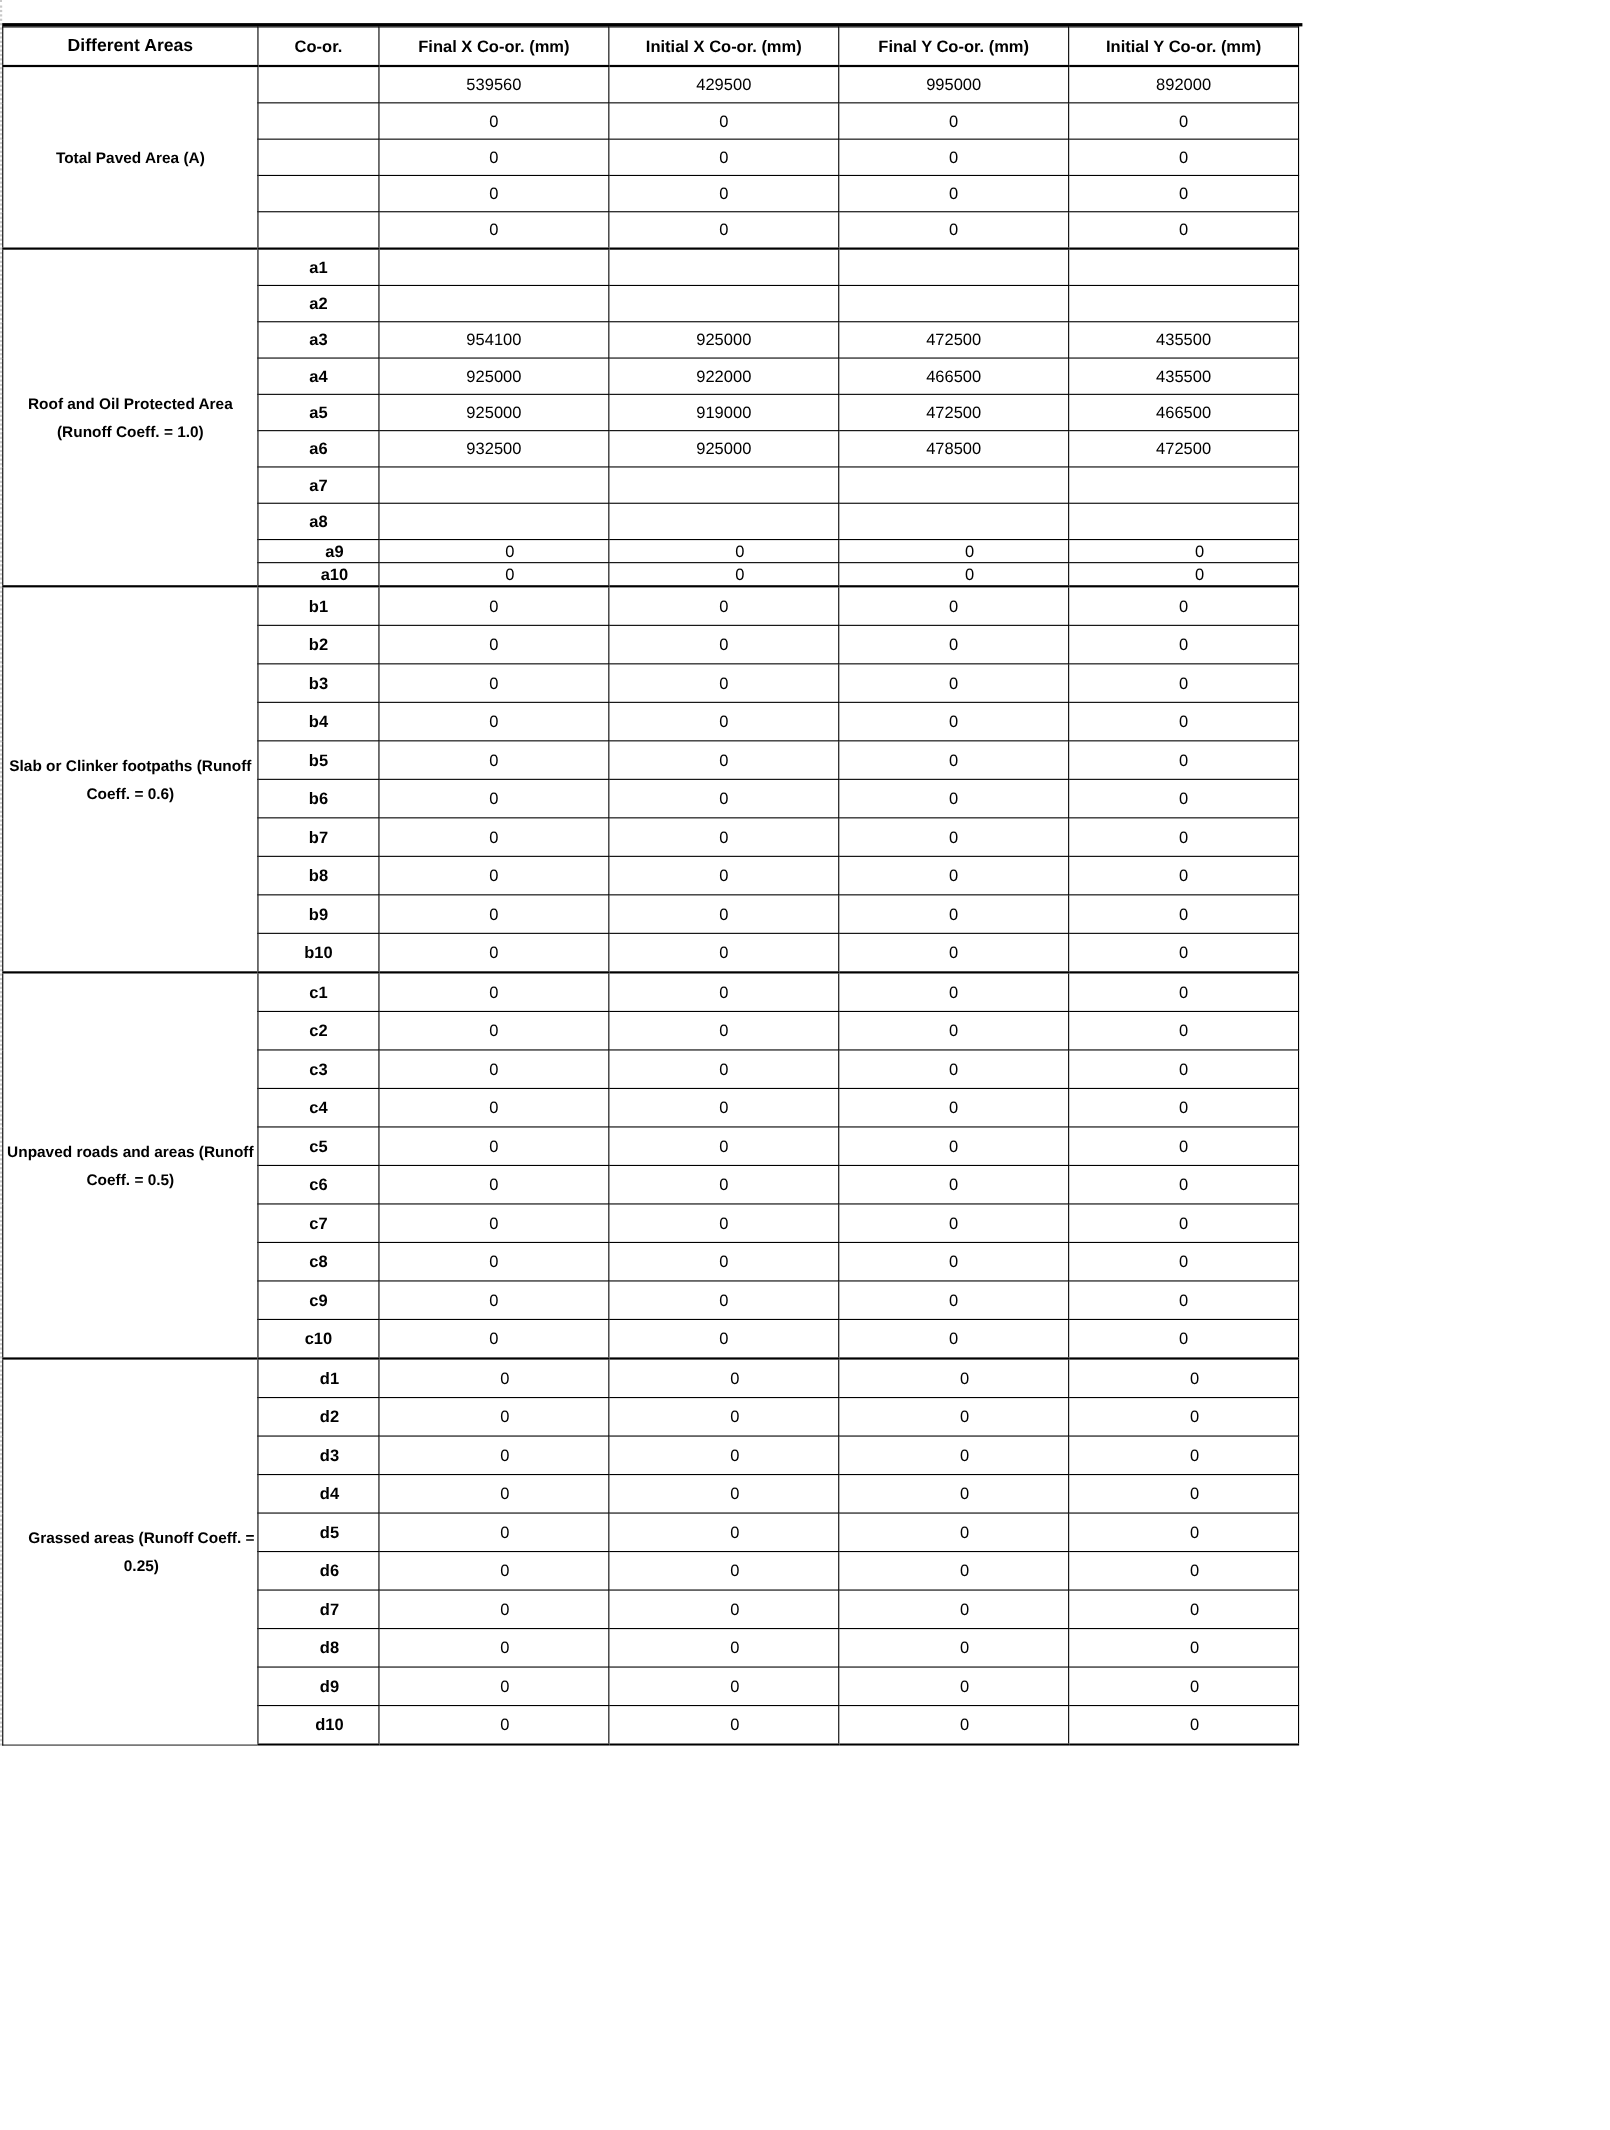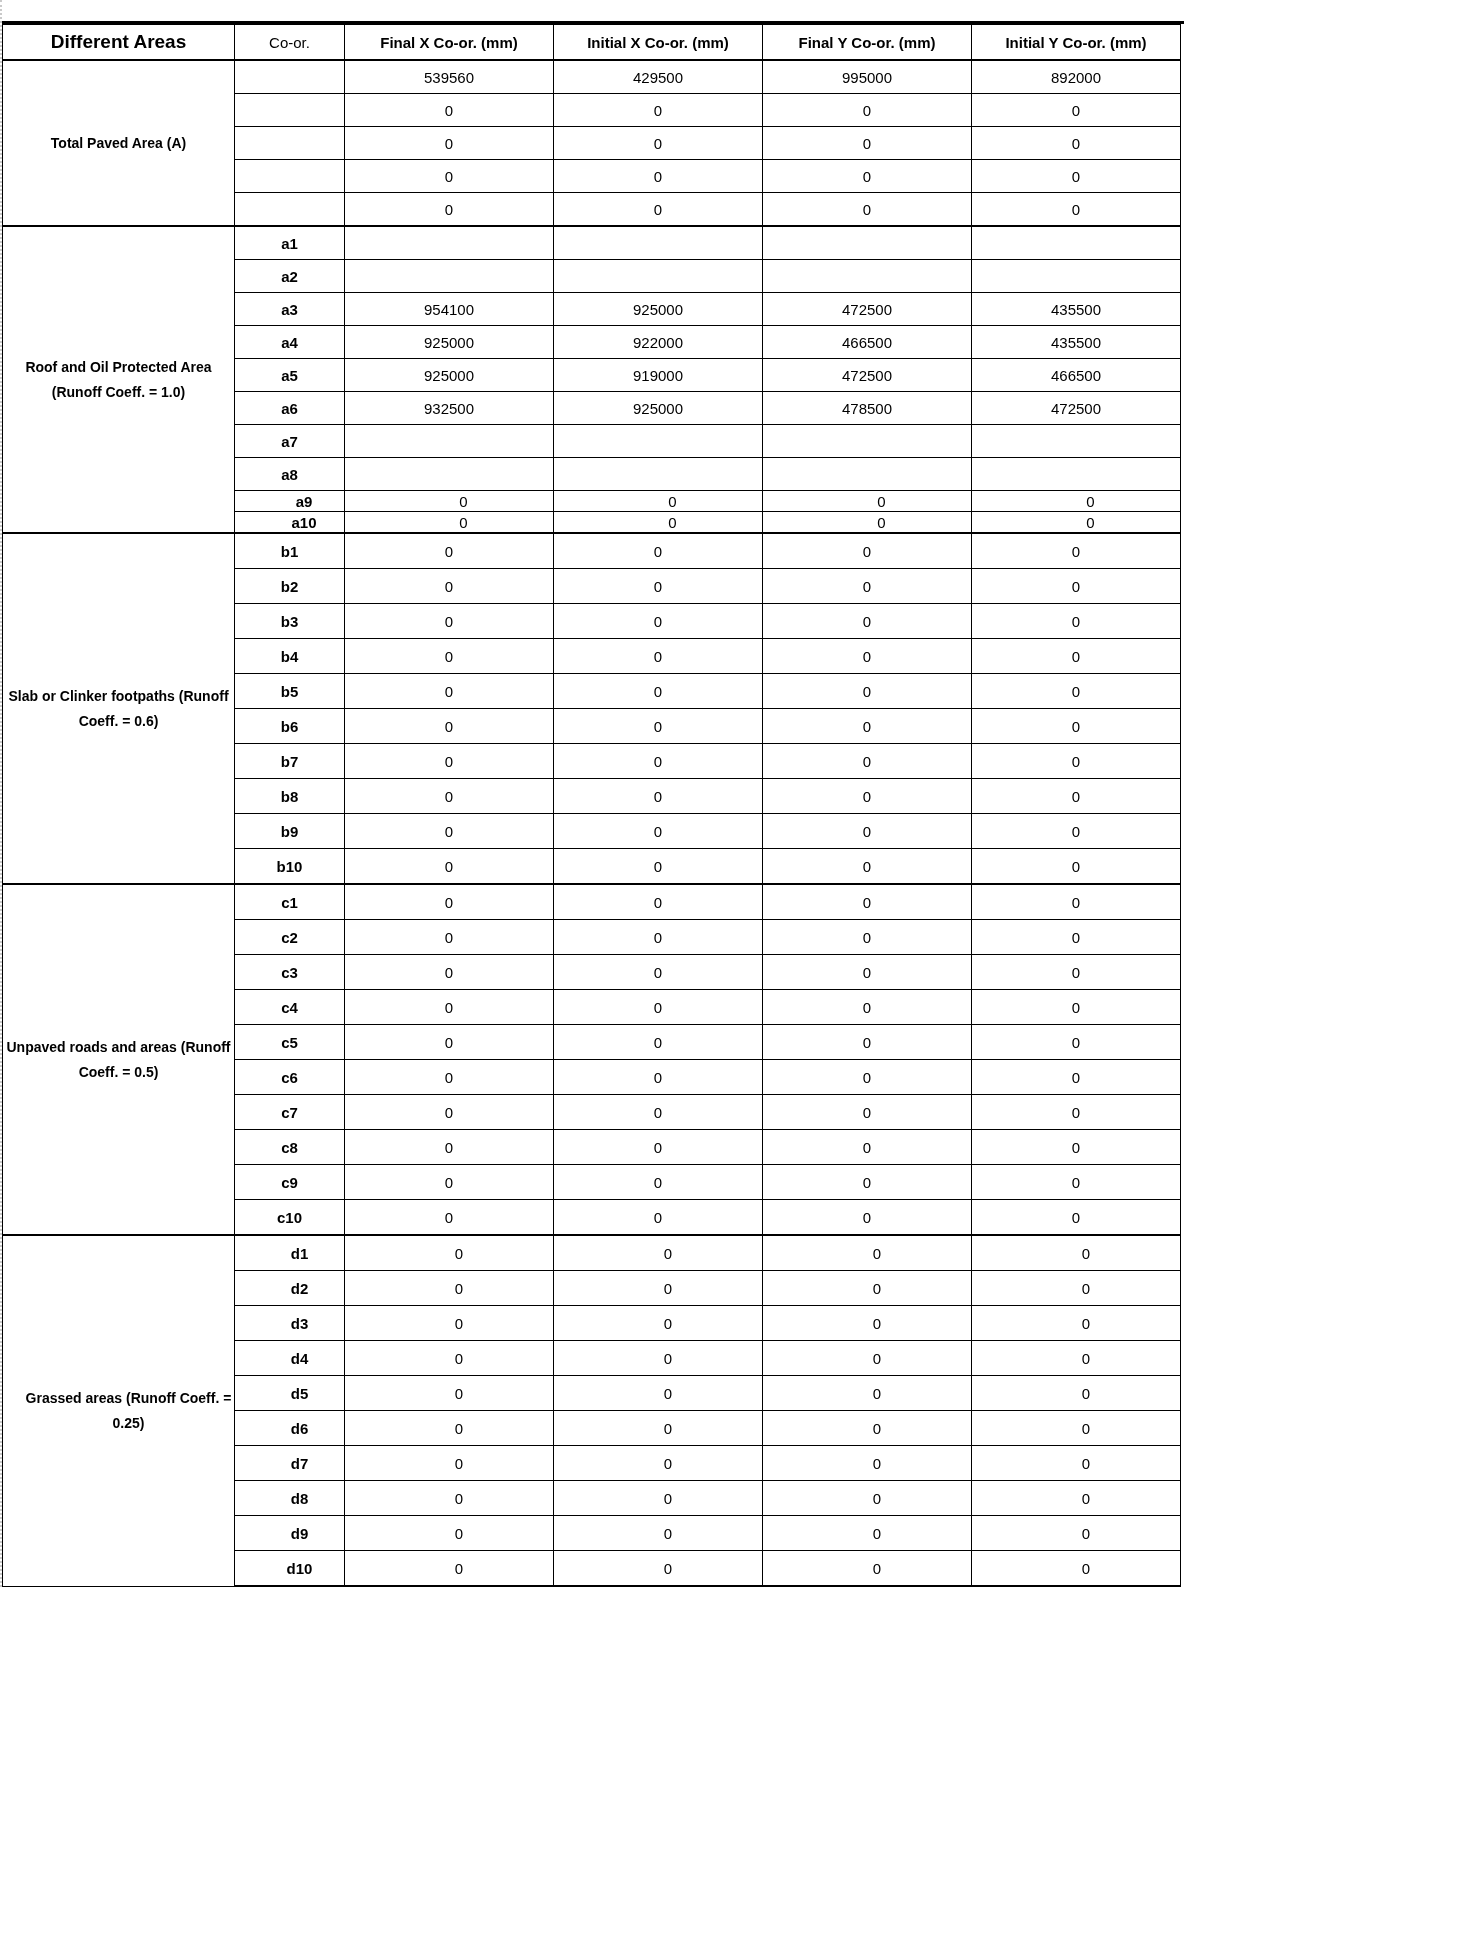--- a/index.html
+++ b/index.html
@@ -52,27 +52,27 @@
     text-align: center;
     background: #ffffff;
   }
   
   thead th {
     border-top: 3px solid #000;
     border-bottom: 3px solid #000;
     height: 34px;
   }
   th.h-area {
-    font-size: 19px;
+    font-size: 16px;
     font-weight: bold;
     border-left: 2px solid #000;
   }
   th.h-coor {
     font-size: 15px;
-    font-weight: normal;
+    font-weight: bold;
   }
   th.h-data {
     font-size: 15px;
     font-weight: bold;
   }
   th.h-last { border-right: 2px solid #000; }
 
   
   td.group-label {
     font-size: 14px;

